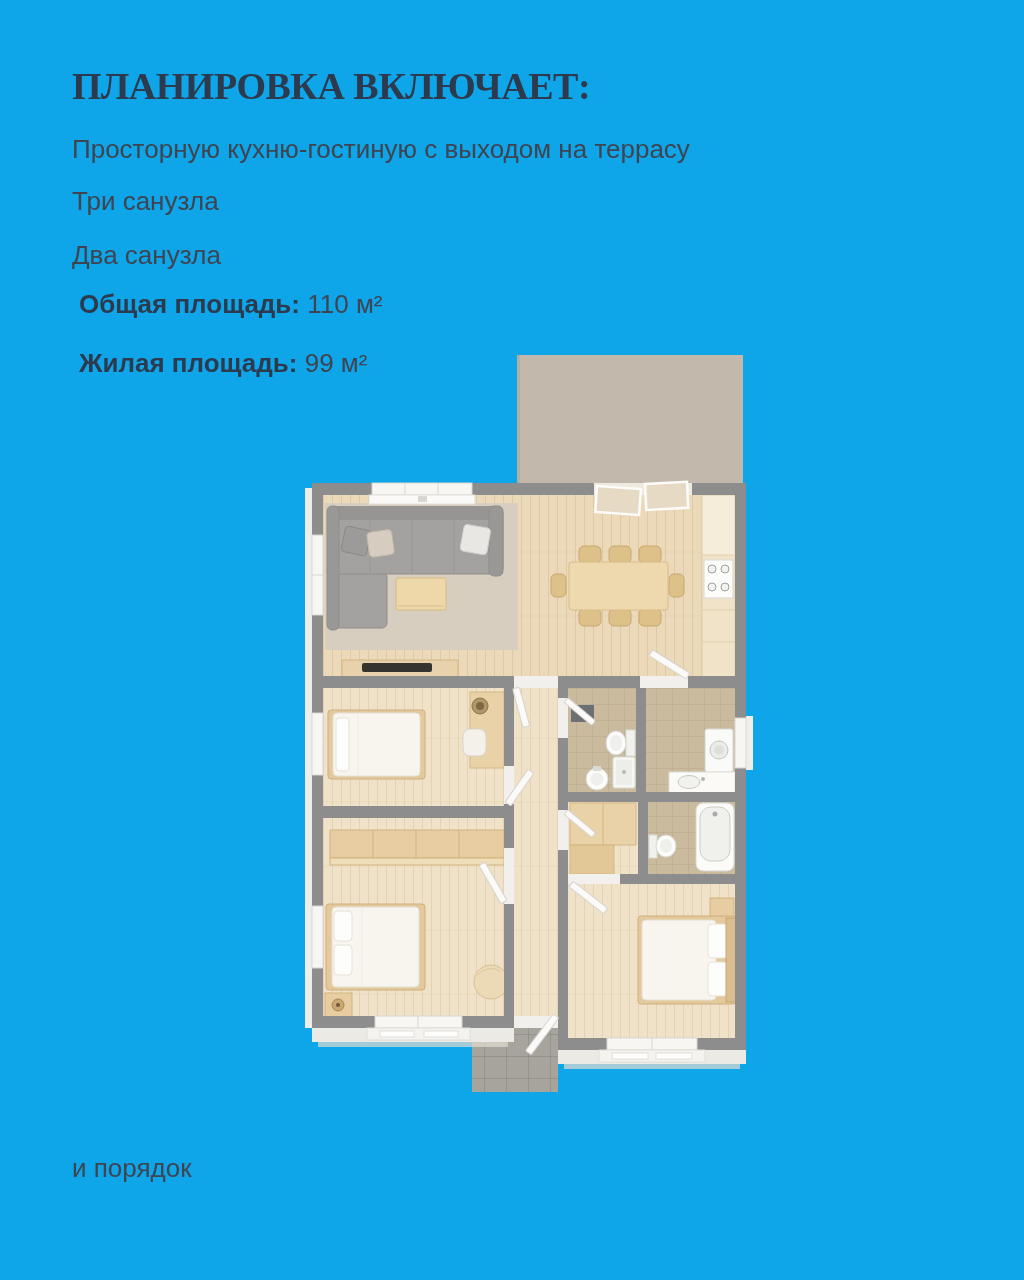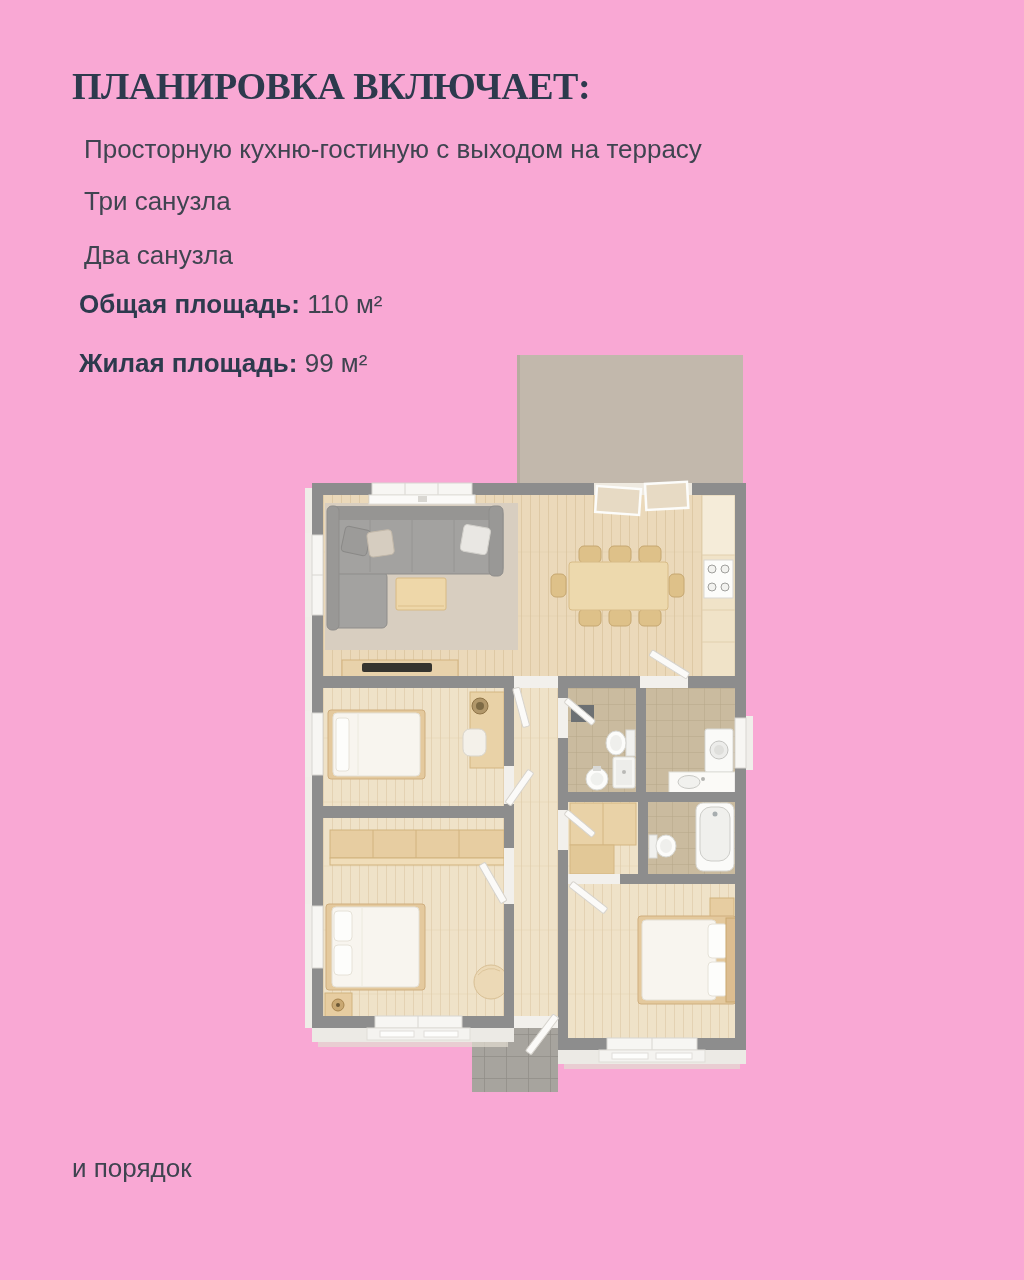--- a/index.html
+++ b/index.html
@@ -1,36 +1,35 @@
 <!DOCTYPE html>
 <html><head>
 <meta charset="utf-8">
 <style>
   html,body{margin:0;padding:0;background:#e9e4dd;}
   .page{
     position:relative;
     width:1024px;height:1280px;
-    background:#f9a8d4;
+    background:#0ea5e9;
     overflow:hidden;
     font-family:"Liberation Sans", sans-serif;
   }
   .title{
     position:absolute;left:72px;top:64px;
     font-family:"Liberation Serif", serif;
     font-weight:700;
     font-size:38px;
     letter-spacing:-0.5px;
     color:#2d3a4d;
   }
   .feature{
     position:absolute;left:72px;
     font-size:26px;
     color:#3f4450;
     white-space:nowrap;
-    margin-left:12px;
   }
   .f1{top:134px}.f2{top:186px}.f3{top:240px}
   .spec{
     position:absolute;left:72px;
     font-size:26px;color:#3f4450;white-space:nowrap;margin-left:7px;
   }
   .s1{top:289px}.s2{top:348px}
   .spec .lbl{font-weight:700;color:#2d3a4d;}
   .footer{
     position:absolute;left:72px;top:1148px;

